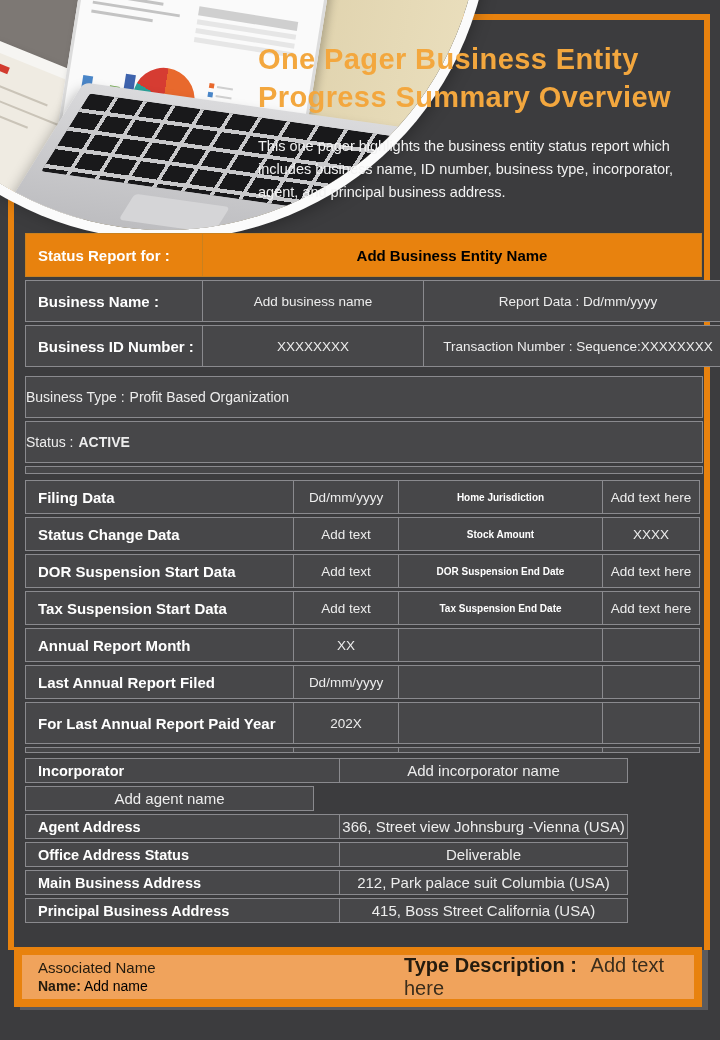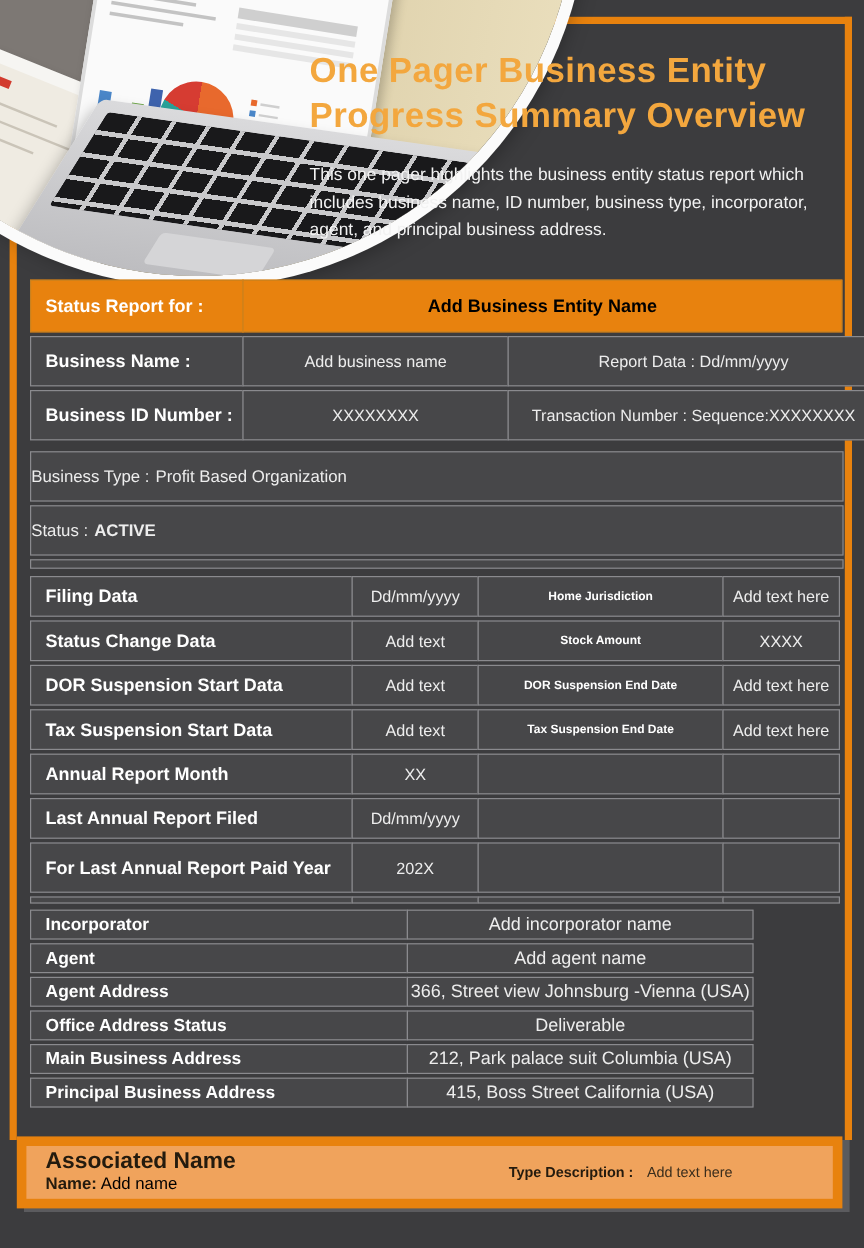--- a/index.html
+++ b/index.html
@@ -95,25 +95,25 @@
   .t2 .cell{font-size:14px;justify-content:flex-start;}
   .t2 .bolded{font-weight:bold;margin-left:5px;}
   .t2 .plain{margin-left:5px;}
   .t4 .lbl{font-size:14.5px;} .t4 .val{font-size:15px;}
   
   .footer-band{position:absolute;left:14px;top:947px;width:688px;height:60px;
     background:#E8820E;z-index:3;box-shadow:6px 3px 0 rgba(116,116,120,.55);}
   .footer-panel{position:absolute;left:8px;top:8px;right:8px;bottom:8px;
     background:#F0A35C;display:flex;align-items:center;color:#241b0e;}
   .assoc{margin-left:16px;line-height:19px;}
-  .assoc .a1{font-weight:bold;font-size:19px;}
+  .assoc .a1{font-weight:normal;font-size:15px;}
   .assoc .a2{font-size:14px;}
   .assoc .a2 b{font-weight:bold;}
   .assoc .a2 .plainv{font-weight:normal;color:#000000;}
-  .typedesc{position:absolute;left:402px;top:50%;transform:translateY(-50%);font-size:12px;}
+  .typedesc{position:absolute;left:382px;top:50%;transform:translateY(-50%);font-size:20px;}
   .typedesc .tdl{font-weight:bold;}
   .typedesc .tdv{font-weight:normal;color:#3a2d1c;margin-left:8px;}
 </style>
 </head>
 <body>
 
 <div class="canvas">
 
   <div class="frame"></div>
 
@@ -270,21 +270,20 @@
       <div class="cell f4"></div>
     </div>
   </div>
 
   <div class="tbl t4">
     <div class="trow r25">
       <div class="cell lbl i1">Incorporator</div>
       <div class="cell val i2">Add incorporator name</div>
     </div>
     <div class="trow r25">
-      <div class="cell lbl i1">Agent</div>
       <div class="cell val i2">Add agent name</div>
     </div>
     <div class="trow r25">
       <div class="cell lbl i1">Agent Address</div>
       <div class="cell val i2">366, Street view Johnsburg  -Vienna (USA)</div>
     </div>
     <div class="trow r25">
       <div class="cell lbl i1">Office Address Status</div>
       <div class="cell val i2">Deliverable</div>
     </div>

